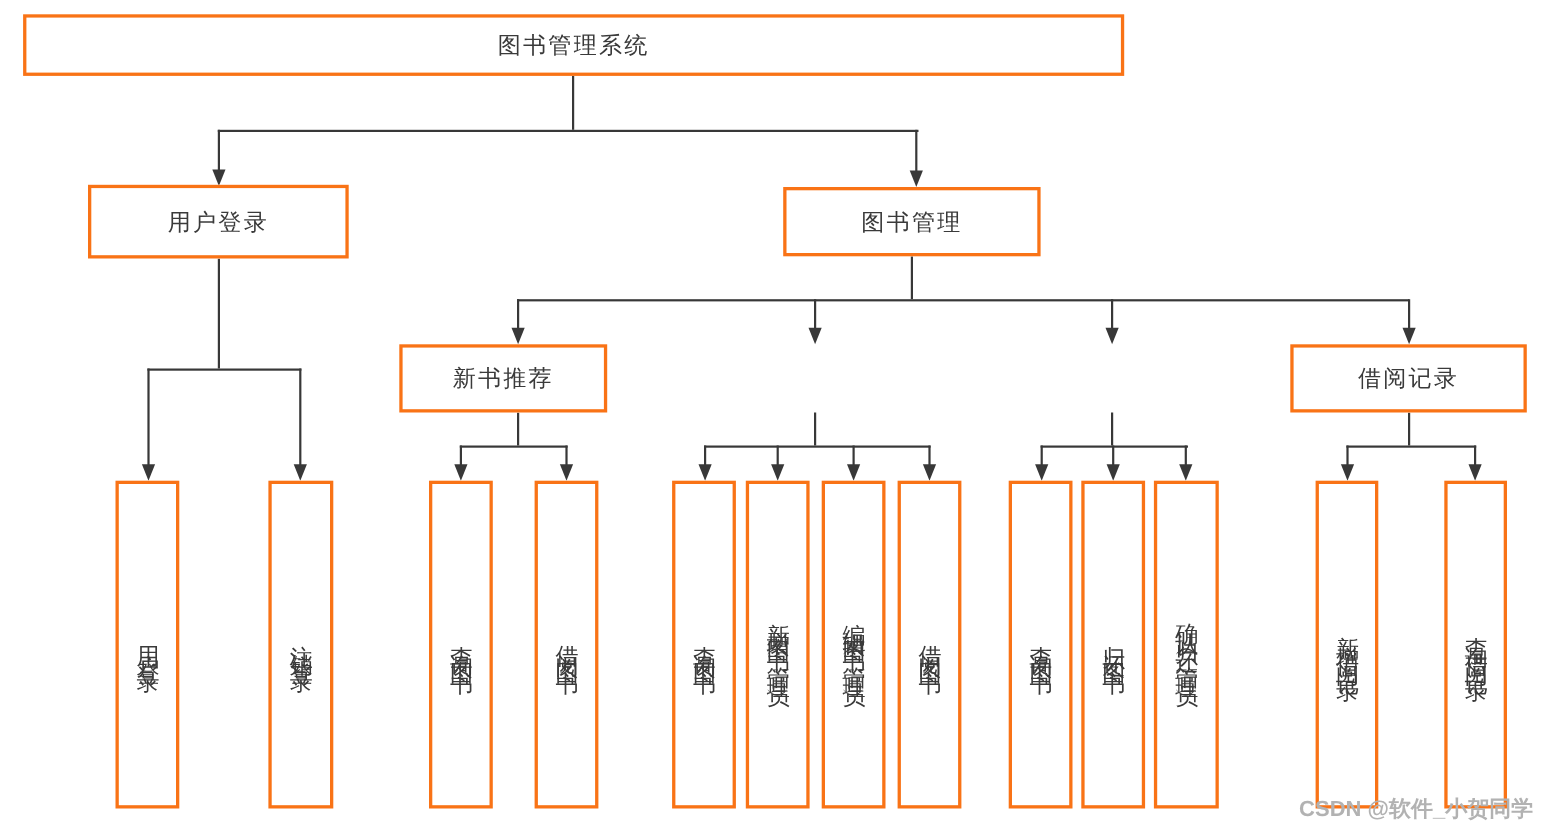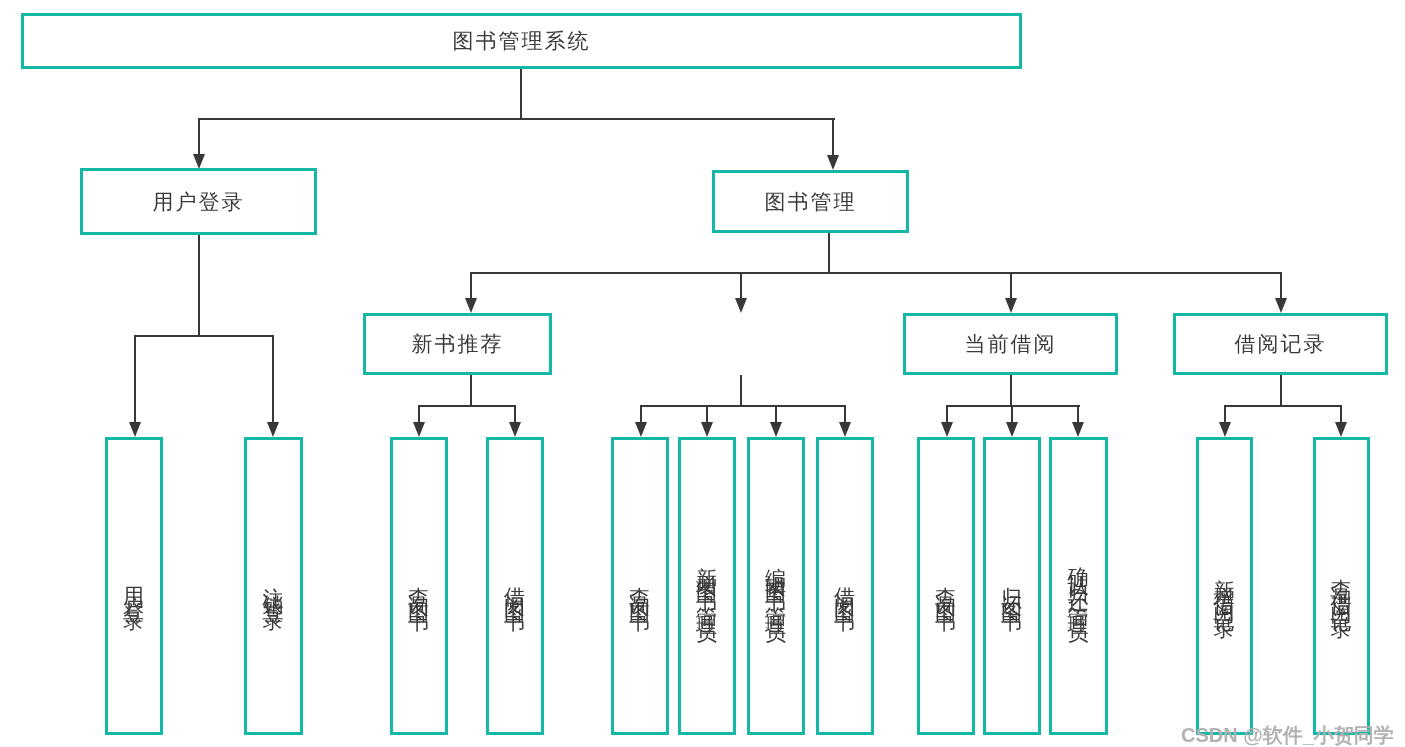--- a/index.html
+++ b/index.html
@@ -6,21 +6,21 @@
   .canvas {
     position:relative;
     width:1405px; height:747px;
     background:#ffffff;
     font-family:"Liberation Sans", sans-serif;
     overflow:hidden;
   }
   .box {
     position:absolute;
     box-sizing:border-box;
-    border:3px solid #14b8a6;
+    border:3px solid #f97316;
     background:#ffffff;
     display:flex;
     align-items:center;
     justify-content:center;
     color:#3a3a3a;
     font-size:21px;
     z-index:2;
   }
   .box .lbl { white-space:nowrap; letter-spacing:2px; }
   .box.vertical .lbl {
@@ -54,29 +54,26 @@
 
 <div class="canvas">
 
   <div class="box" style="left:21px; top:13px; width:1001px; height:56px;">
     <span class="lbl">图书管理系统</span>
   </div>
 
   <div class="box" style="left:80px; top:168px; width:237px; height:67px;">
     <span class="lbl">用户登录</span>
   </div>
-  <div class="box" style="left:712px; top:170px; width:197px; height:63px;">
+  <div class="box" style="left:712px; top:170px; width:234px; height:63px;">
     <span class="lbl">图书管理</span>
   </div>
 
   <div class="box" style="left:363px; top:313px; width:189px; height:62px;">
     <span class="lbl">新书推荐</span>
-  </div>
-  <div class="box" style="left:903px; top:313px; width:215px; height:62px;">
-    <span class="lbl">当前借阅</span>
   </div>
   <div class="box" style="left:1173px; top:313px; width:215px; height:62px;">
     <span class="lbl">借阅记录</span>
   </div>
 
   <div class="box vertical" style="left:105px; top:437px; width:58px; height:298px;">
     <span class="lbl">用户登录</span>
   </div>
   <div class="box vertical" style="left:244px; top:437px; width:59px; height:298px;">
     <span class="lbl">注销登录</span>

